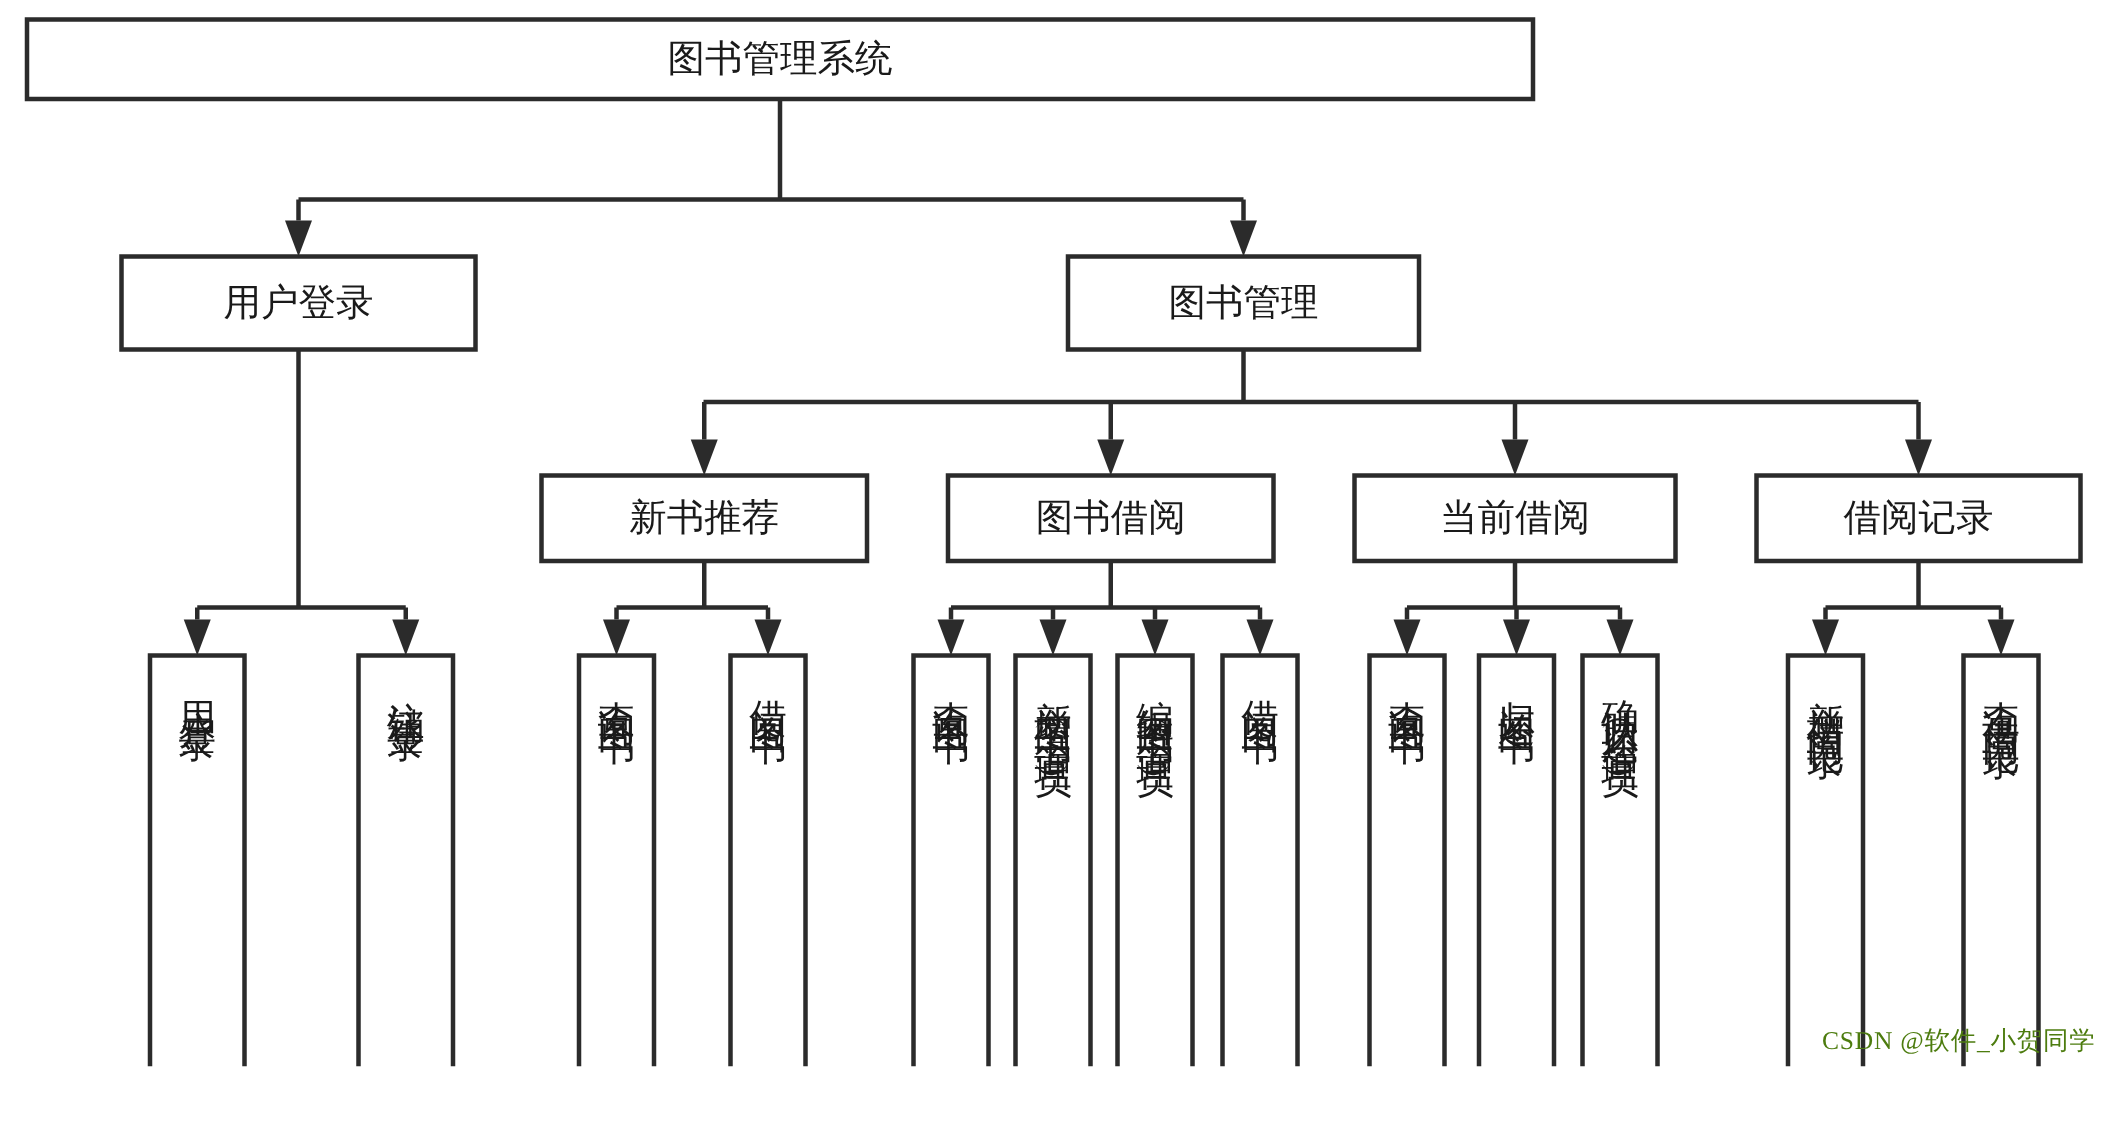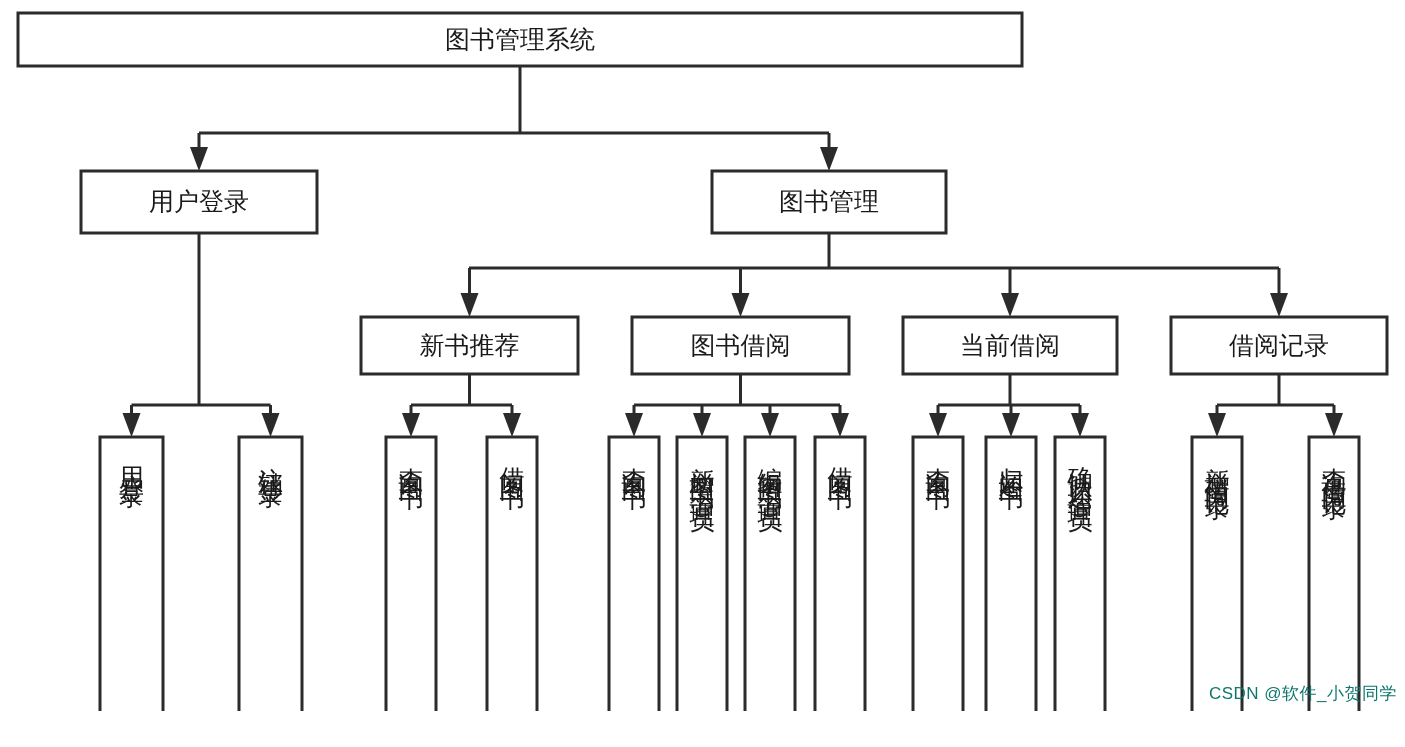--- a/index.html
+++ b/index.html
@@ -59,23 +59,23 @@
     font-size: 25px;
     line-height: 1;
     letter-spacing: 6px;
     color: #1a1a1a;
     white-space: nowrap;
   }
   .watermark {
     position: absolute;
     right: 8px;
     bottom: 6px;
-    font-family: Liberation Sans, sans-serif;
+    font-family: Liberation Serif, serif;
     font-size: 17px;
-    color: #0f766e;
+    color: #4d7c0f;
     letter-spacing: 0.5px;
     user-select: none;
   }
 </style>
 </head>
 <body>
 
 <div id="diagram-root">
 
   <svg class="flow" viewBox="0 0 1405 747">

